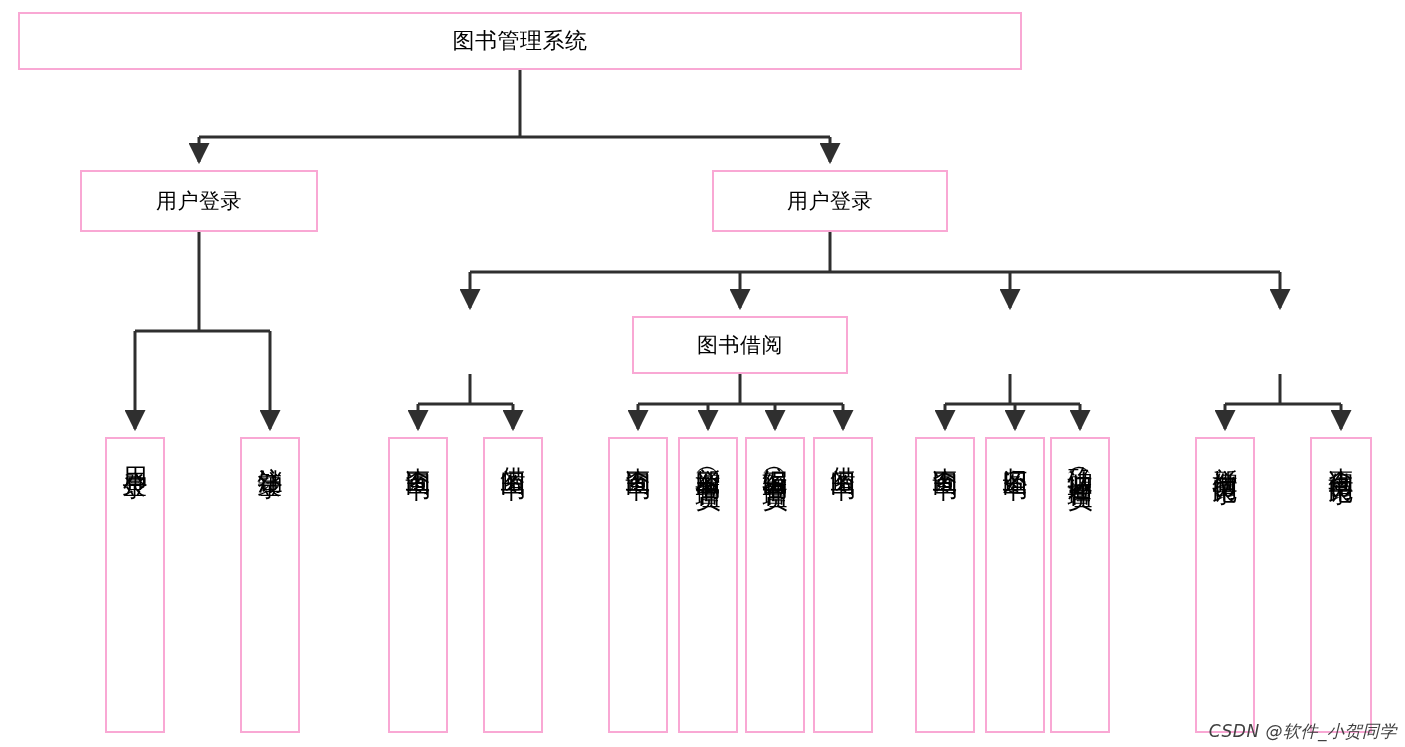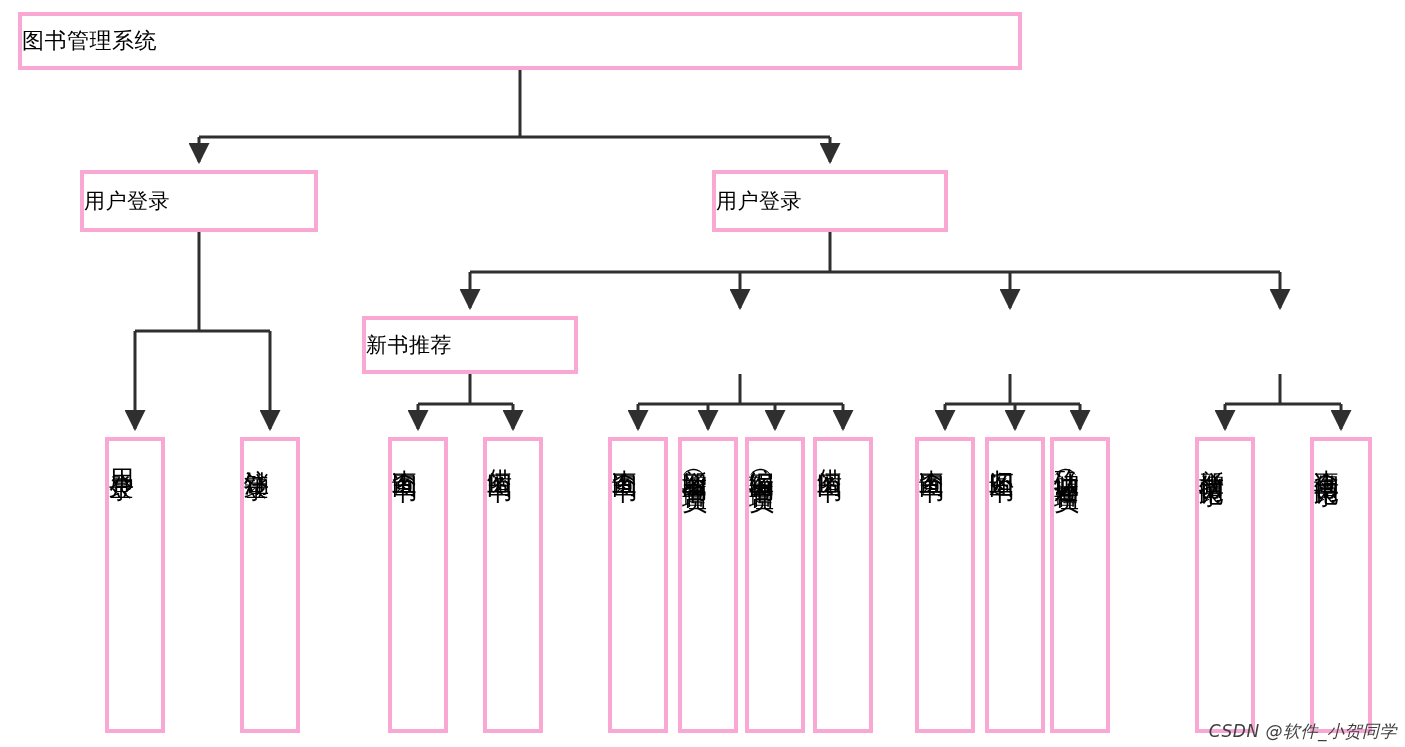--- a/index.html
+++ b/index.html
@@ -23,23 +23,24 @@
     left: 0;
     top: 0;
     width: 1405px;
     height: 747px;
     pointer-events: none;
   }
   .node {
     position: absolute;
     box-sizing: border-box;
     background: #ffffff;
-    border: 4px solid #f9a8d4;
+    border: 2px solid #f9a8d4;
     display: flex;
     align-items: center;
+    justify-content: center;
     color: #000000;
     text-align: center;
   }
   .node .lbl {
     display: block;
     line-height: 1.18;
     letter-spacing: 0.5px;
   }
   
   .node.h .lbl {
@@ -133,22 +134,22 @@
     <span class="lbl">图书管理系统</span>
   </div>
 
   <div class="node h" style="left:80px; top:170px; width:238px; height:62px;">
     <span class="lbl">用户登录</span>
   </div>
   <div class="node h" style="left:712px; top:170px; width:236px; height:62px;">
     <span class="lbl">用户登录</span>
   </div>
 
-  <div class="node h" style="left:362px; top:316px; width:216px; height:58px;">
-    <span class="lbl">新书推荐</span>
+  <div class="node h" style="left:632px; top:316px; width:216px; height:58px;">
+    <span class="lbl">图书借阅</span>
   </div>
 
   <div class="node v" style="left:105px; top:437px; width:60px; height:296px;">
     <span class="lbl">用户登录</span>
   </div>
   <div class="node v" style="left:240px; top:437px; width:60px; height:296px;">
     <span class="lbl">注销登录</span>
   </div>
   <div class="node v" style="left:388px; top:437px; width:60px; height:296px;">
     <span class="lbl">查询图书</span>

